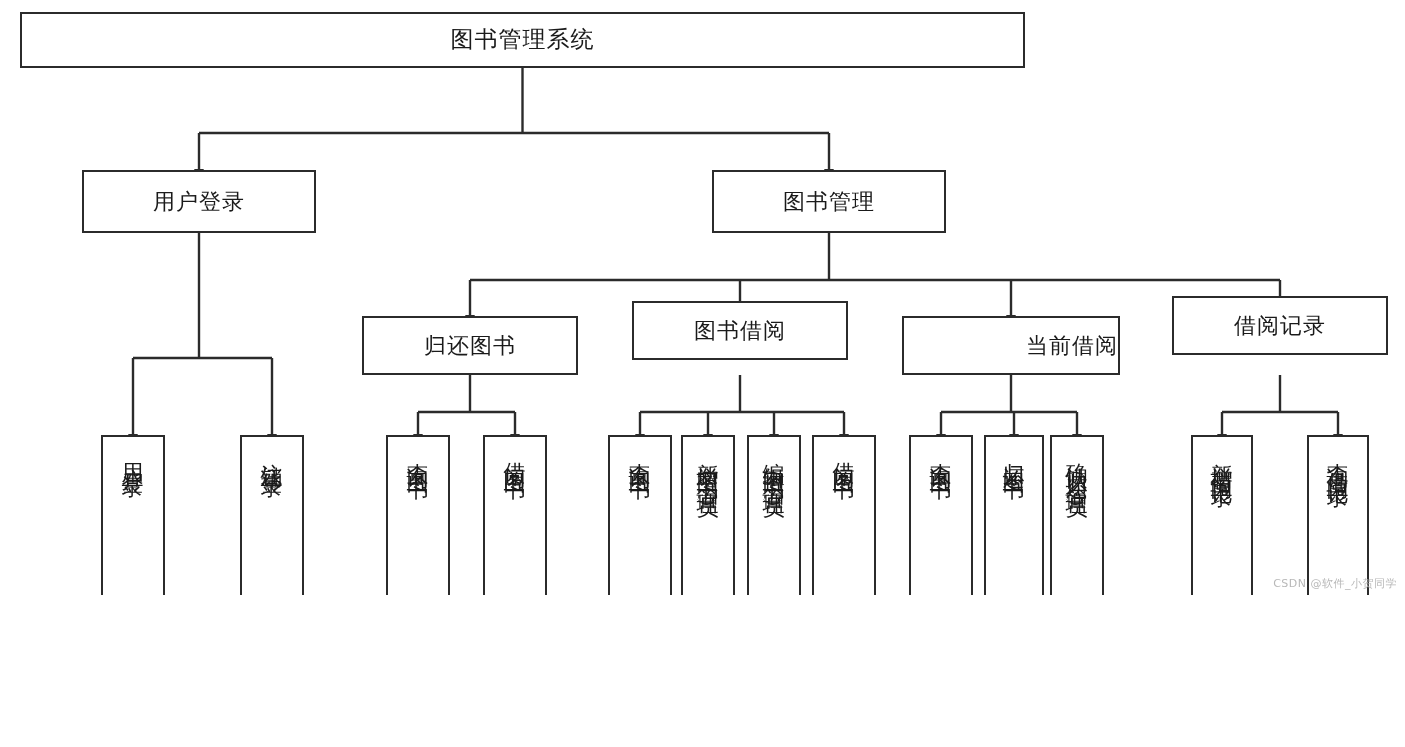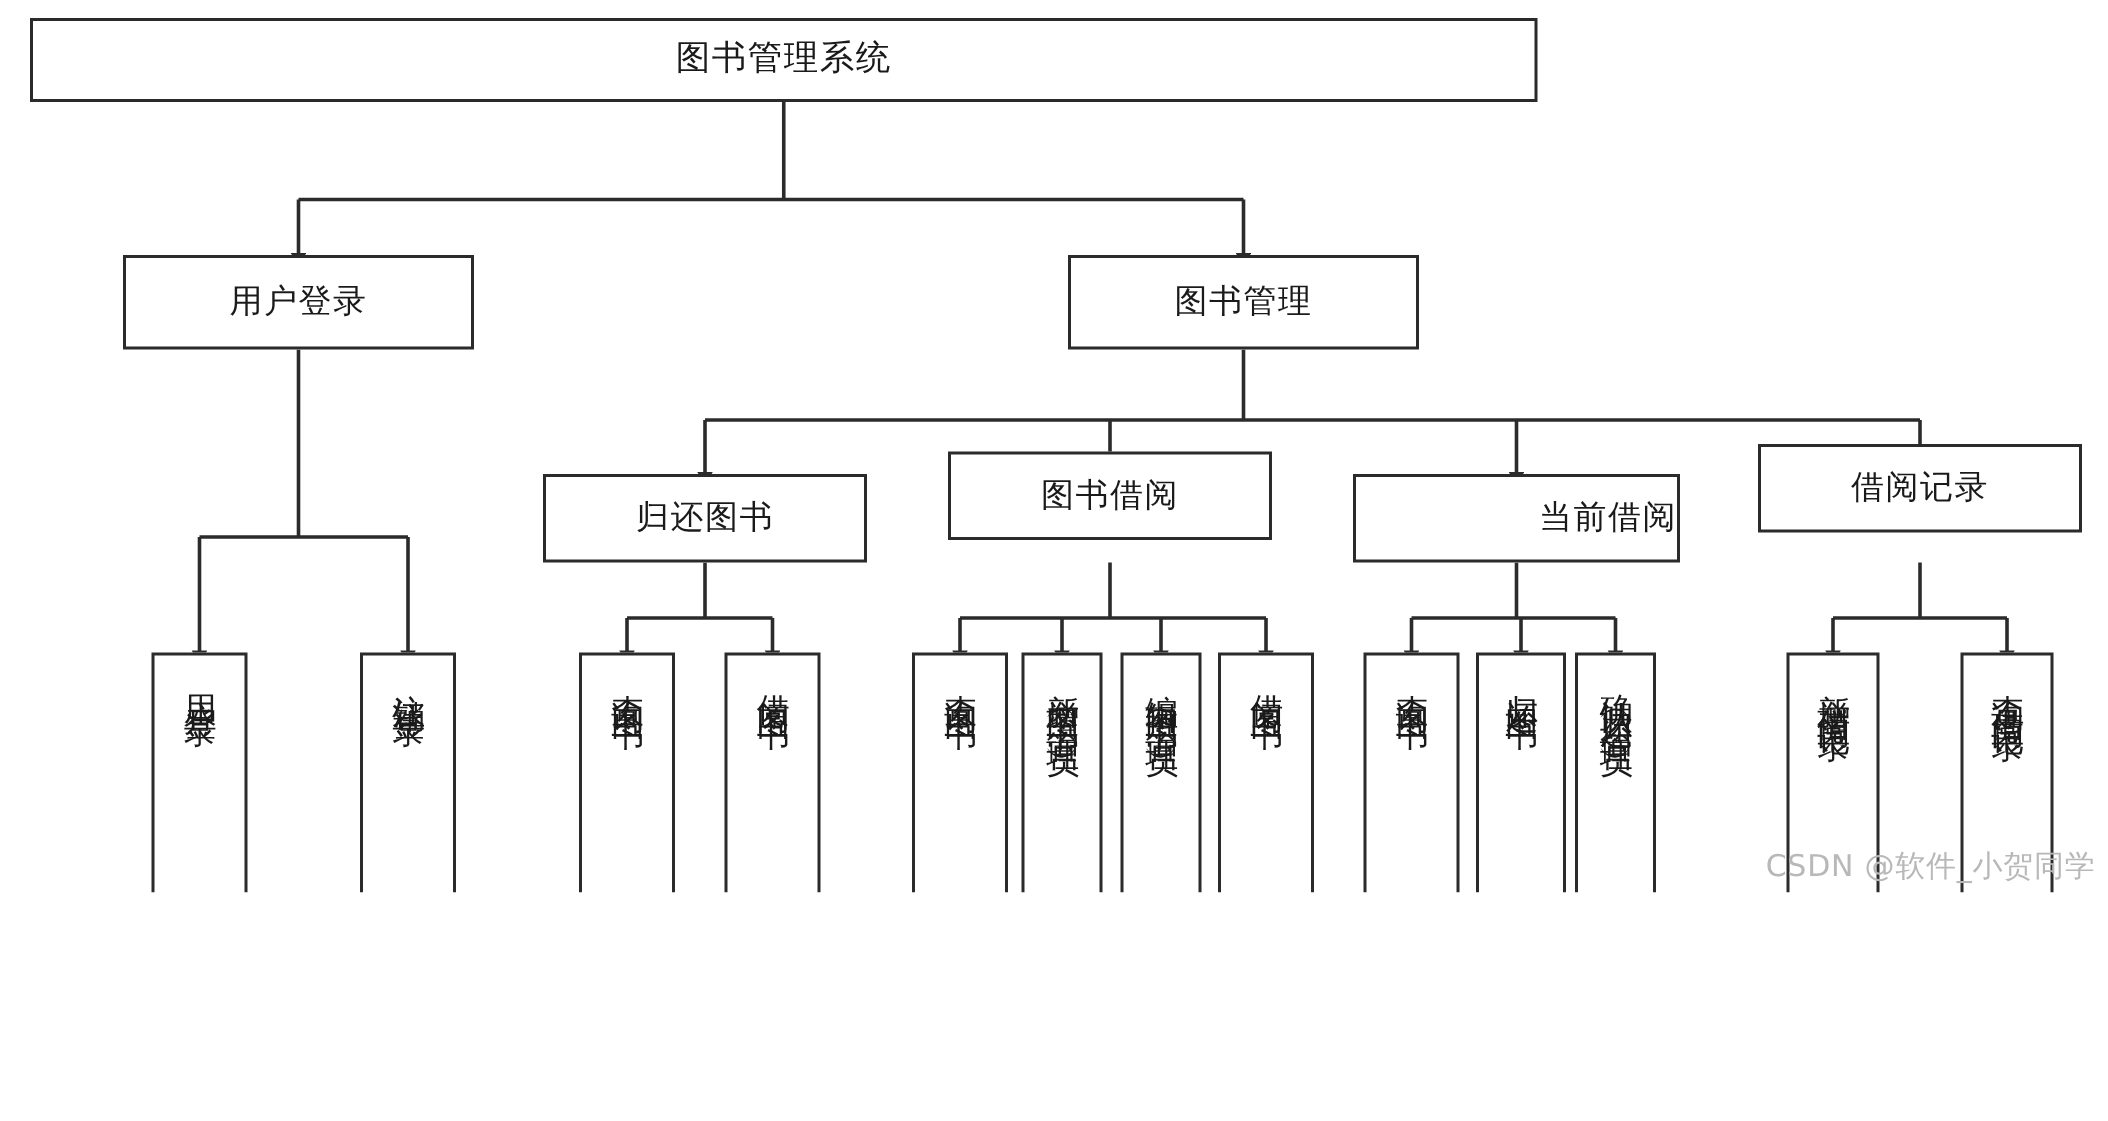--- a/index.html
+++ b/index.html
@@ -61,21 +61,21 @@
     text-orientation: upright;
     font-size: 22px;
     line-height: 1.05;
     letter-spacing: 5px;
     white-space: nowrap;
   }
   .watermark {
     position: absolute;
     right: 8px;
     bottom: 4px;
-    font-size: 20px;
+    font-size: 11px;
     color: #b8b8b8;
     letter-spacing: 0.5px;
     white-space: nowrap;
     font-family: "DejaVu Sans", "Liberation Sans", sans-serif;
   }
 </style>
 </head>
 <body>
 
 <div id="canvas">

